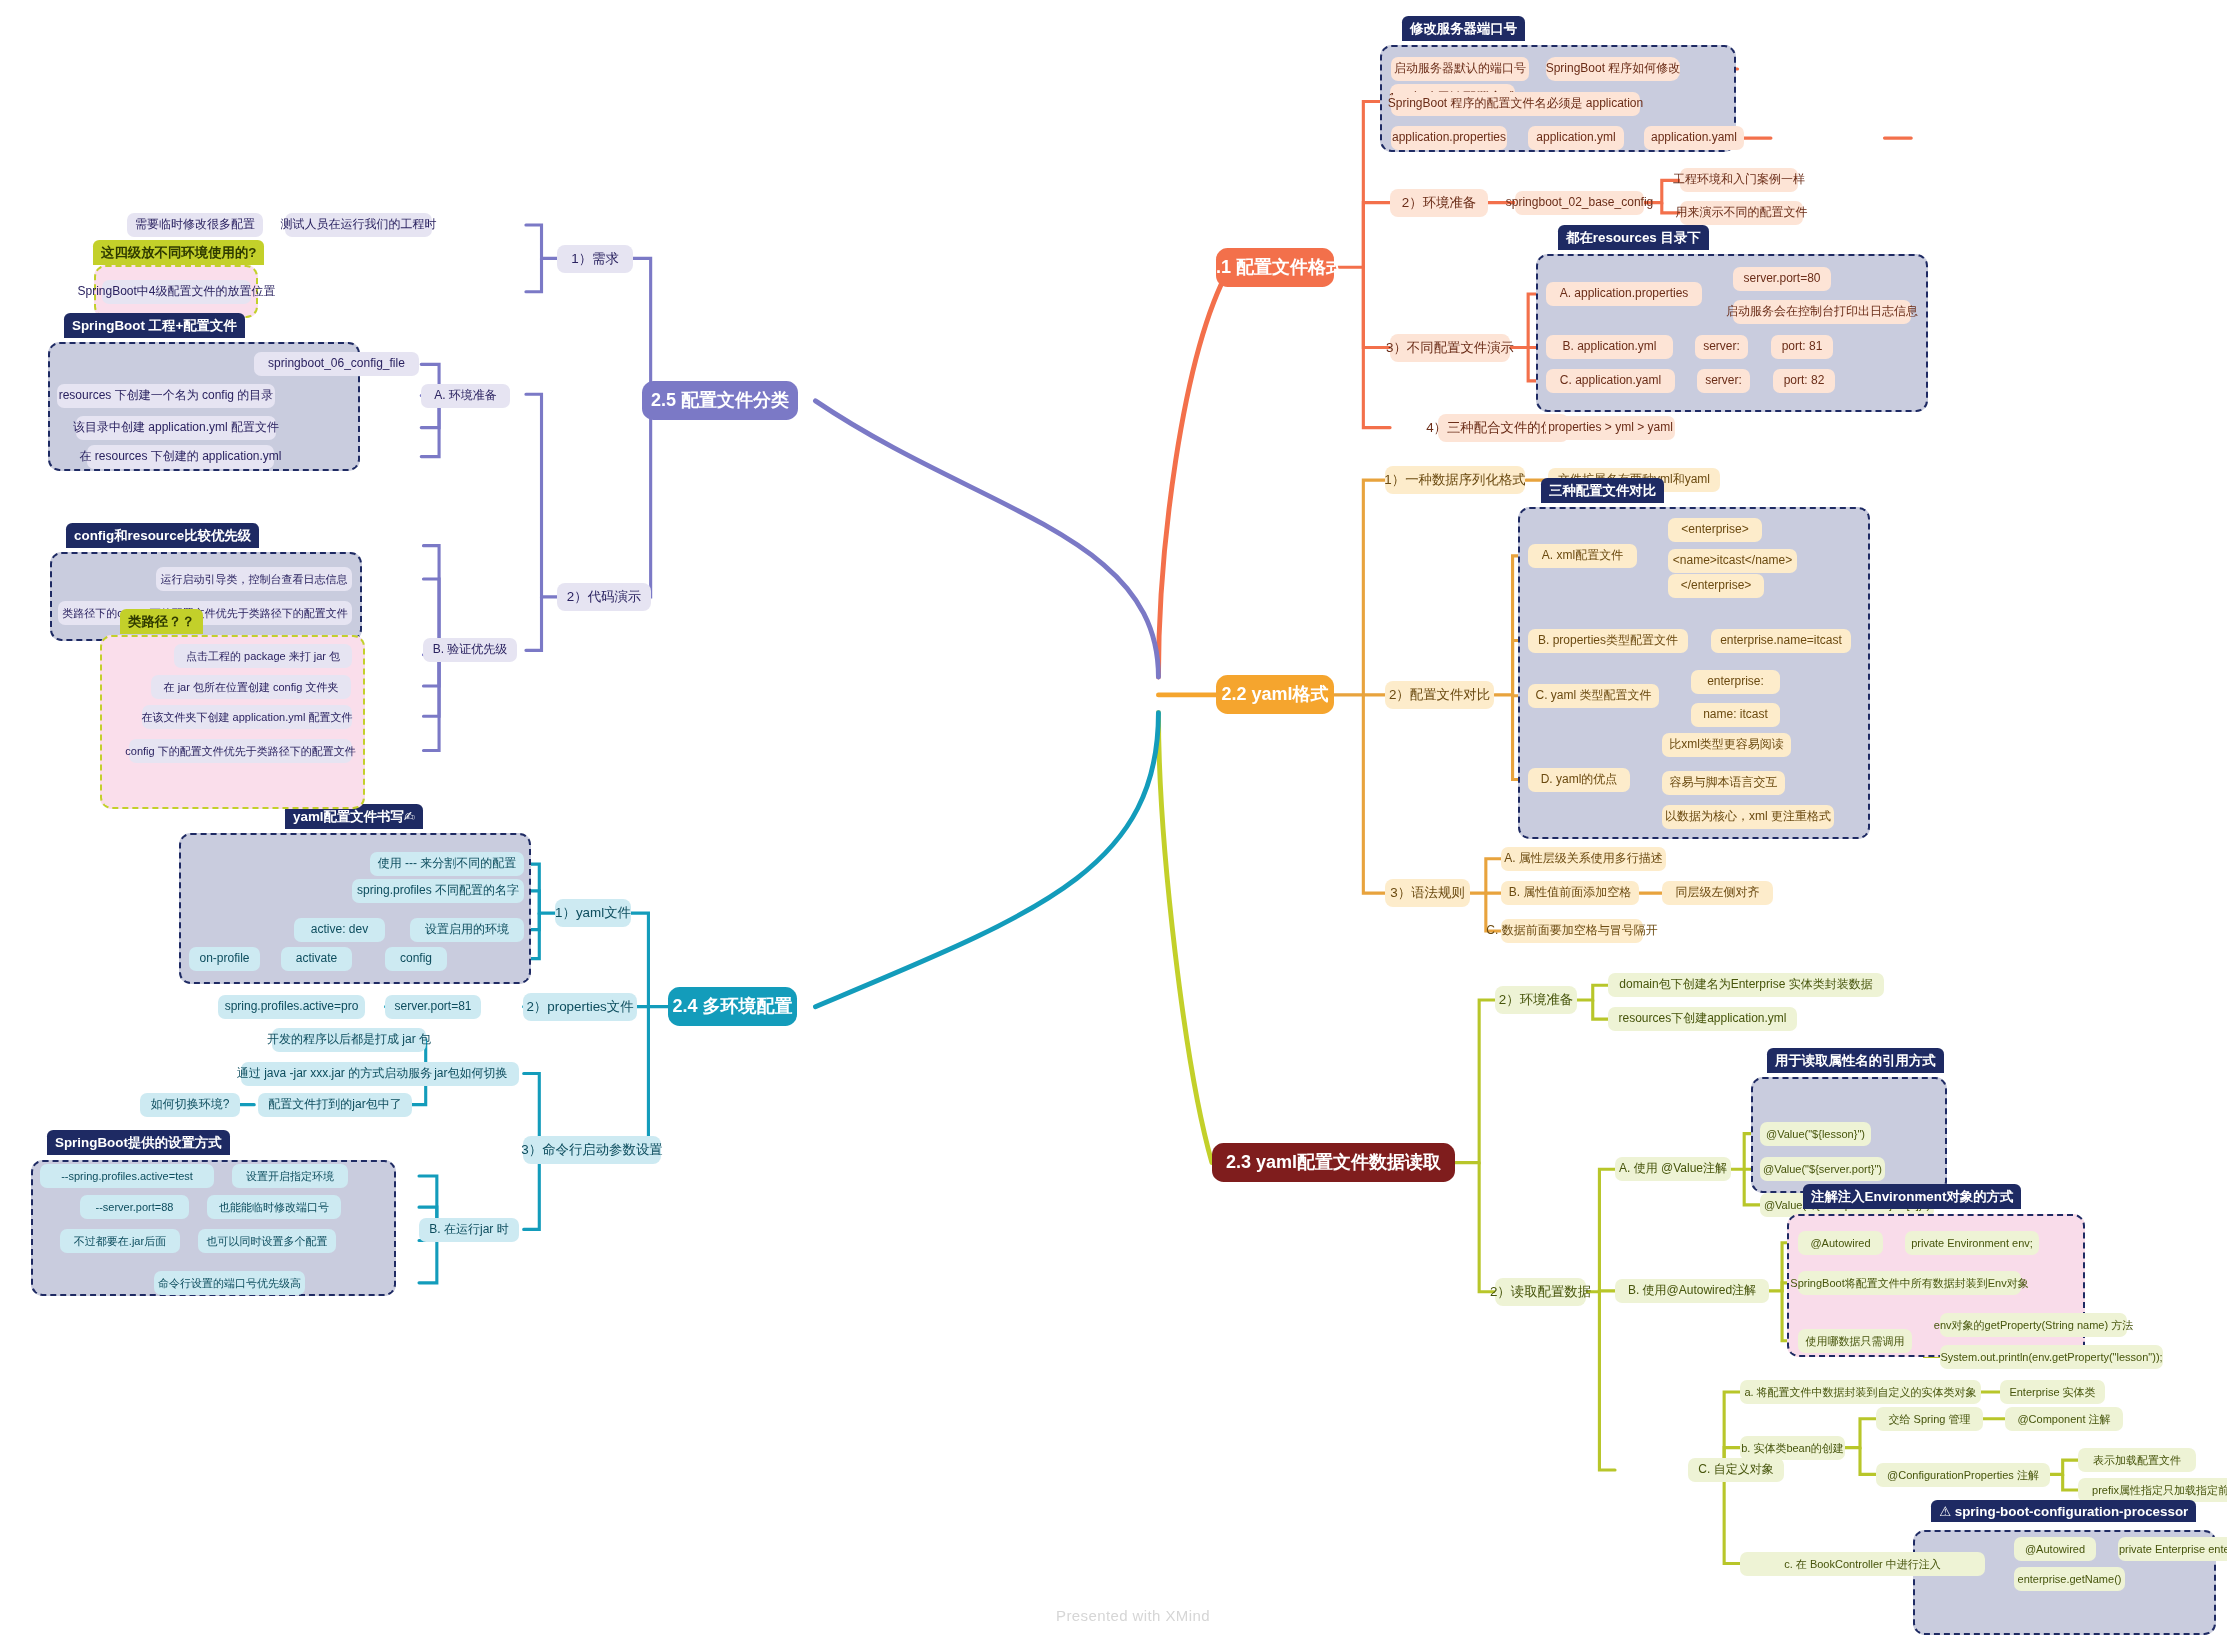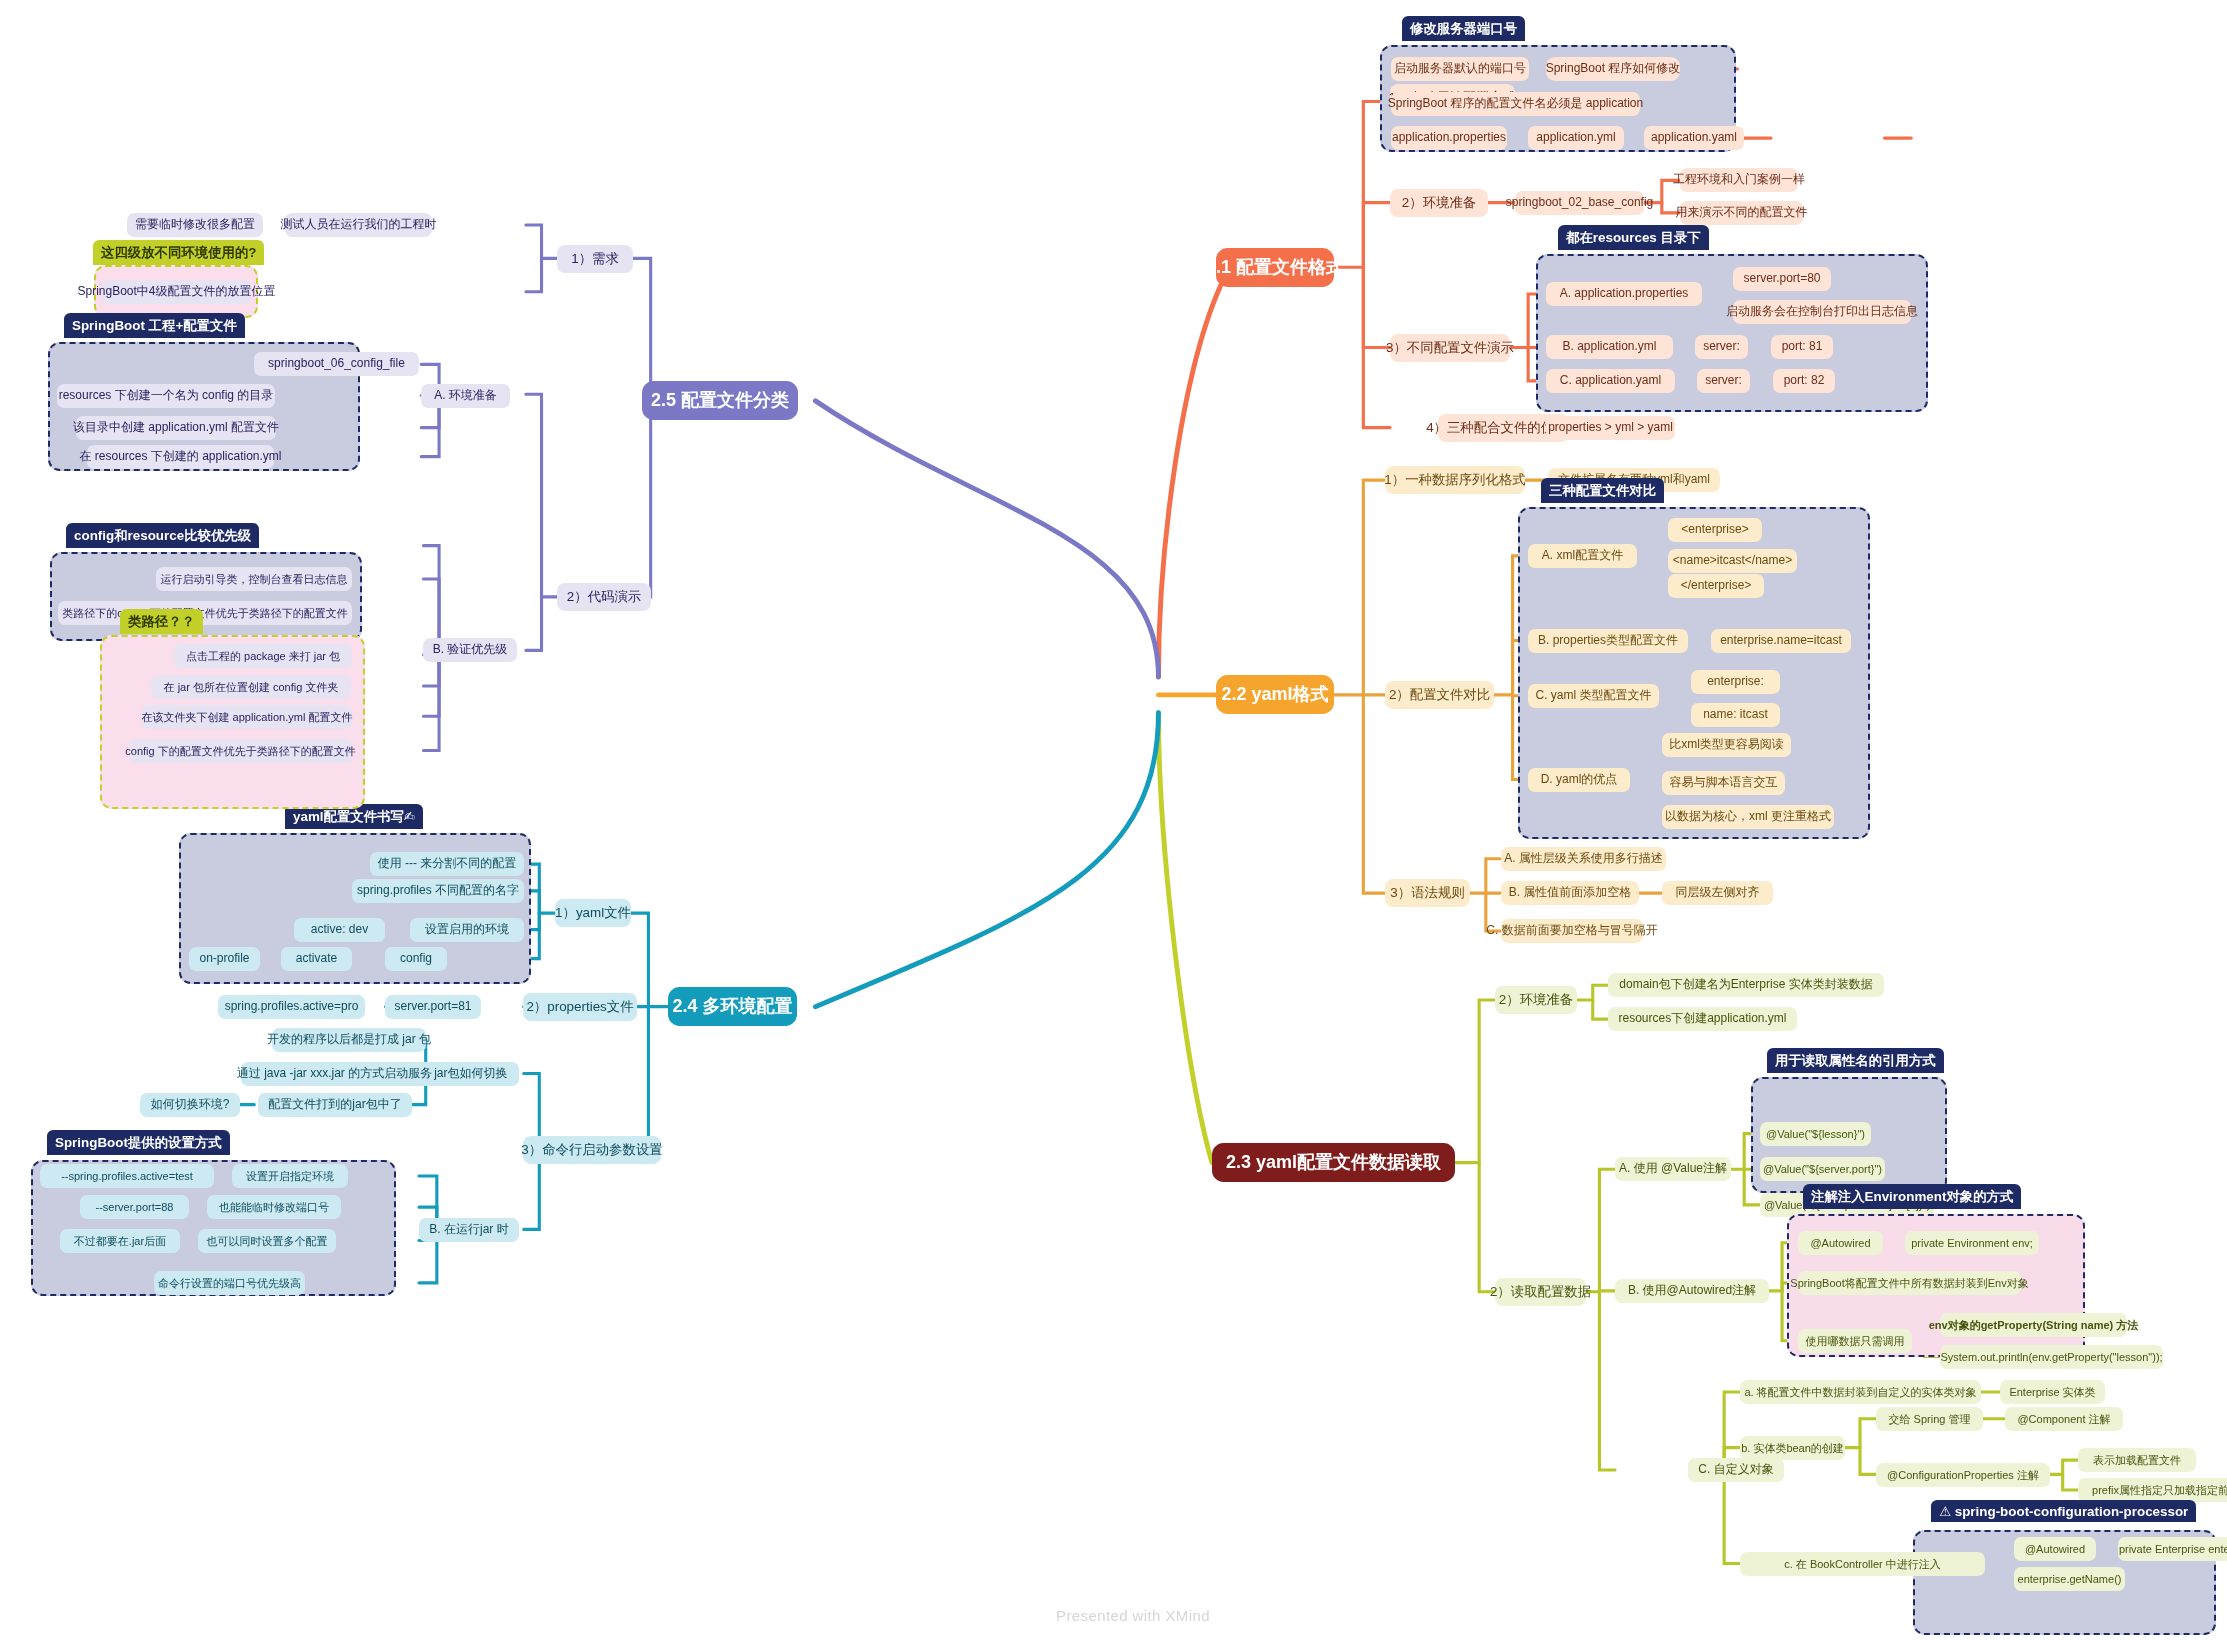--- a/index.html
+++ b/index.html
@@ -287,21 +287,21 @@
   <div class="node leaf sm t-olive" style="left:1760px;top:1193px;width:174px;height:24px;">@Value("${enterprise.subject[0]}")</div>
 
   <div class="group g-pink" style="left:1787px;top:1214px;width:298px;height:143px;"></div>
   <div class="group-title" style="left:1803px;top:1184px;">注解注入Environment对象的方式</div>
 
   <div class="node leaf t-olive" style="left:1615px;top:1279px;width:154px;height:24px;">B. 使用@Autowired注解</div>
   <div class="node leaf sm t-olive" style="left:1798px;top:1231px;width:85px;height:24px;">@Autowired</div>
   <div class="node leaf sm t-olive" style="left:1905px;top:1231px;width:134px;height:24px;">private Environment env;</div>
   <div class="node leaf sm t-olive" style="left:1798px;top:1271px;width:223px;height:24px;">SpringBoot将配置文件中所有数据封装到Env对象</div>
   <div class="node leaf sm t-olive" style="left:1798px;top:1329px;width:114px;height:24px;">使用哪数据只需调用</div>
-  <div class="node leaf sm t-olive" style="left:1940px;top:1313px;width:187px;height:24px;font-weight:bold;">env对象的getProperty(String name) 方法</div>
+  <div class="node leaf sm t-olive" style="left:1940px;top:1313px;width:187px;height:24px;">env对象的getProperty(String name) 方法</div>
   <div class="node leaf sm t-olive" style="left:1940px;top:1345px;width:223px;height:24px;">System.out.println(env.getProperty("lesson"));</div>
 
   <div class="node leaf t-olive" style="left:1688px;top:1458px;width:96px;height:24px;">C. 自定义对象</div>
   <div class="node leaf sm t-olive" style="left:1740px;top:1380px;width:241px;height:24px;">a. 将配置文件中数据封装到自定义的实体类对象</div>
   <div class="node leaf sm t-olive" style="left:2000px;top:1380px;width:105px;height:24px;">Enterprise 实体类</div>
   <div class="node leaf sm t-olive" style="left:1740px;top:1436px;width:105px;height:24px;">b. 实体类bean的创建</div>
   <div class="node leaf sm t-olive" style="left:1876px;top:1407px;width:107px;height:24px;">交给 Spring 管理</div>
   <div class="node leaf sm t-olive" style="left:2005px;top:1407px;width:118px;height:24px;">@Component 注解</div>
   <div class="node leaf sm t-olive" style="left:1876px;top:1463px;width:174px;height:24px;">@ConfigurationProperties 注解</div>
   <div class="node leaf sm t-olive" style="left:2078px;top:1448px;width:118px;height:24px;">表示加载配置文件</div>

